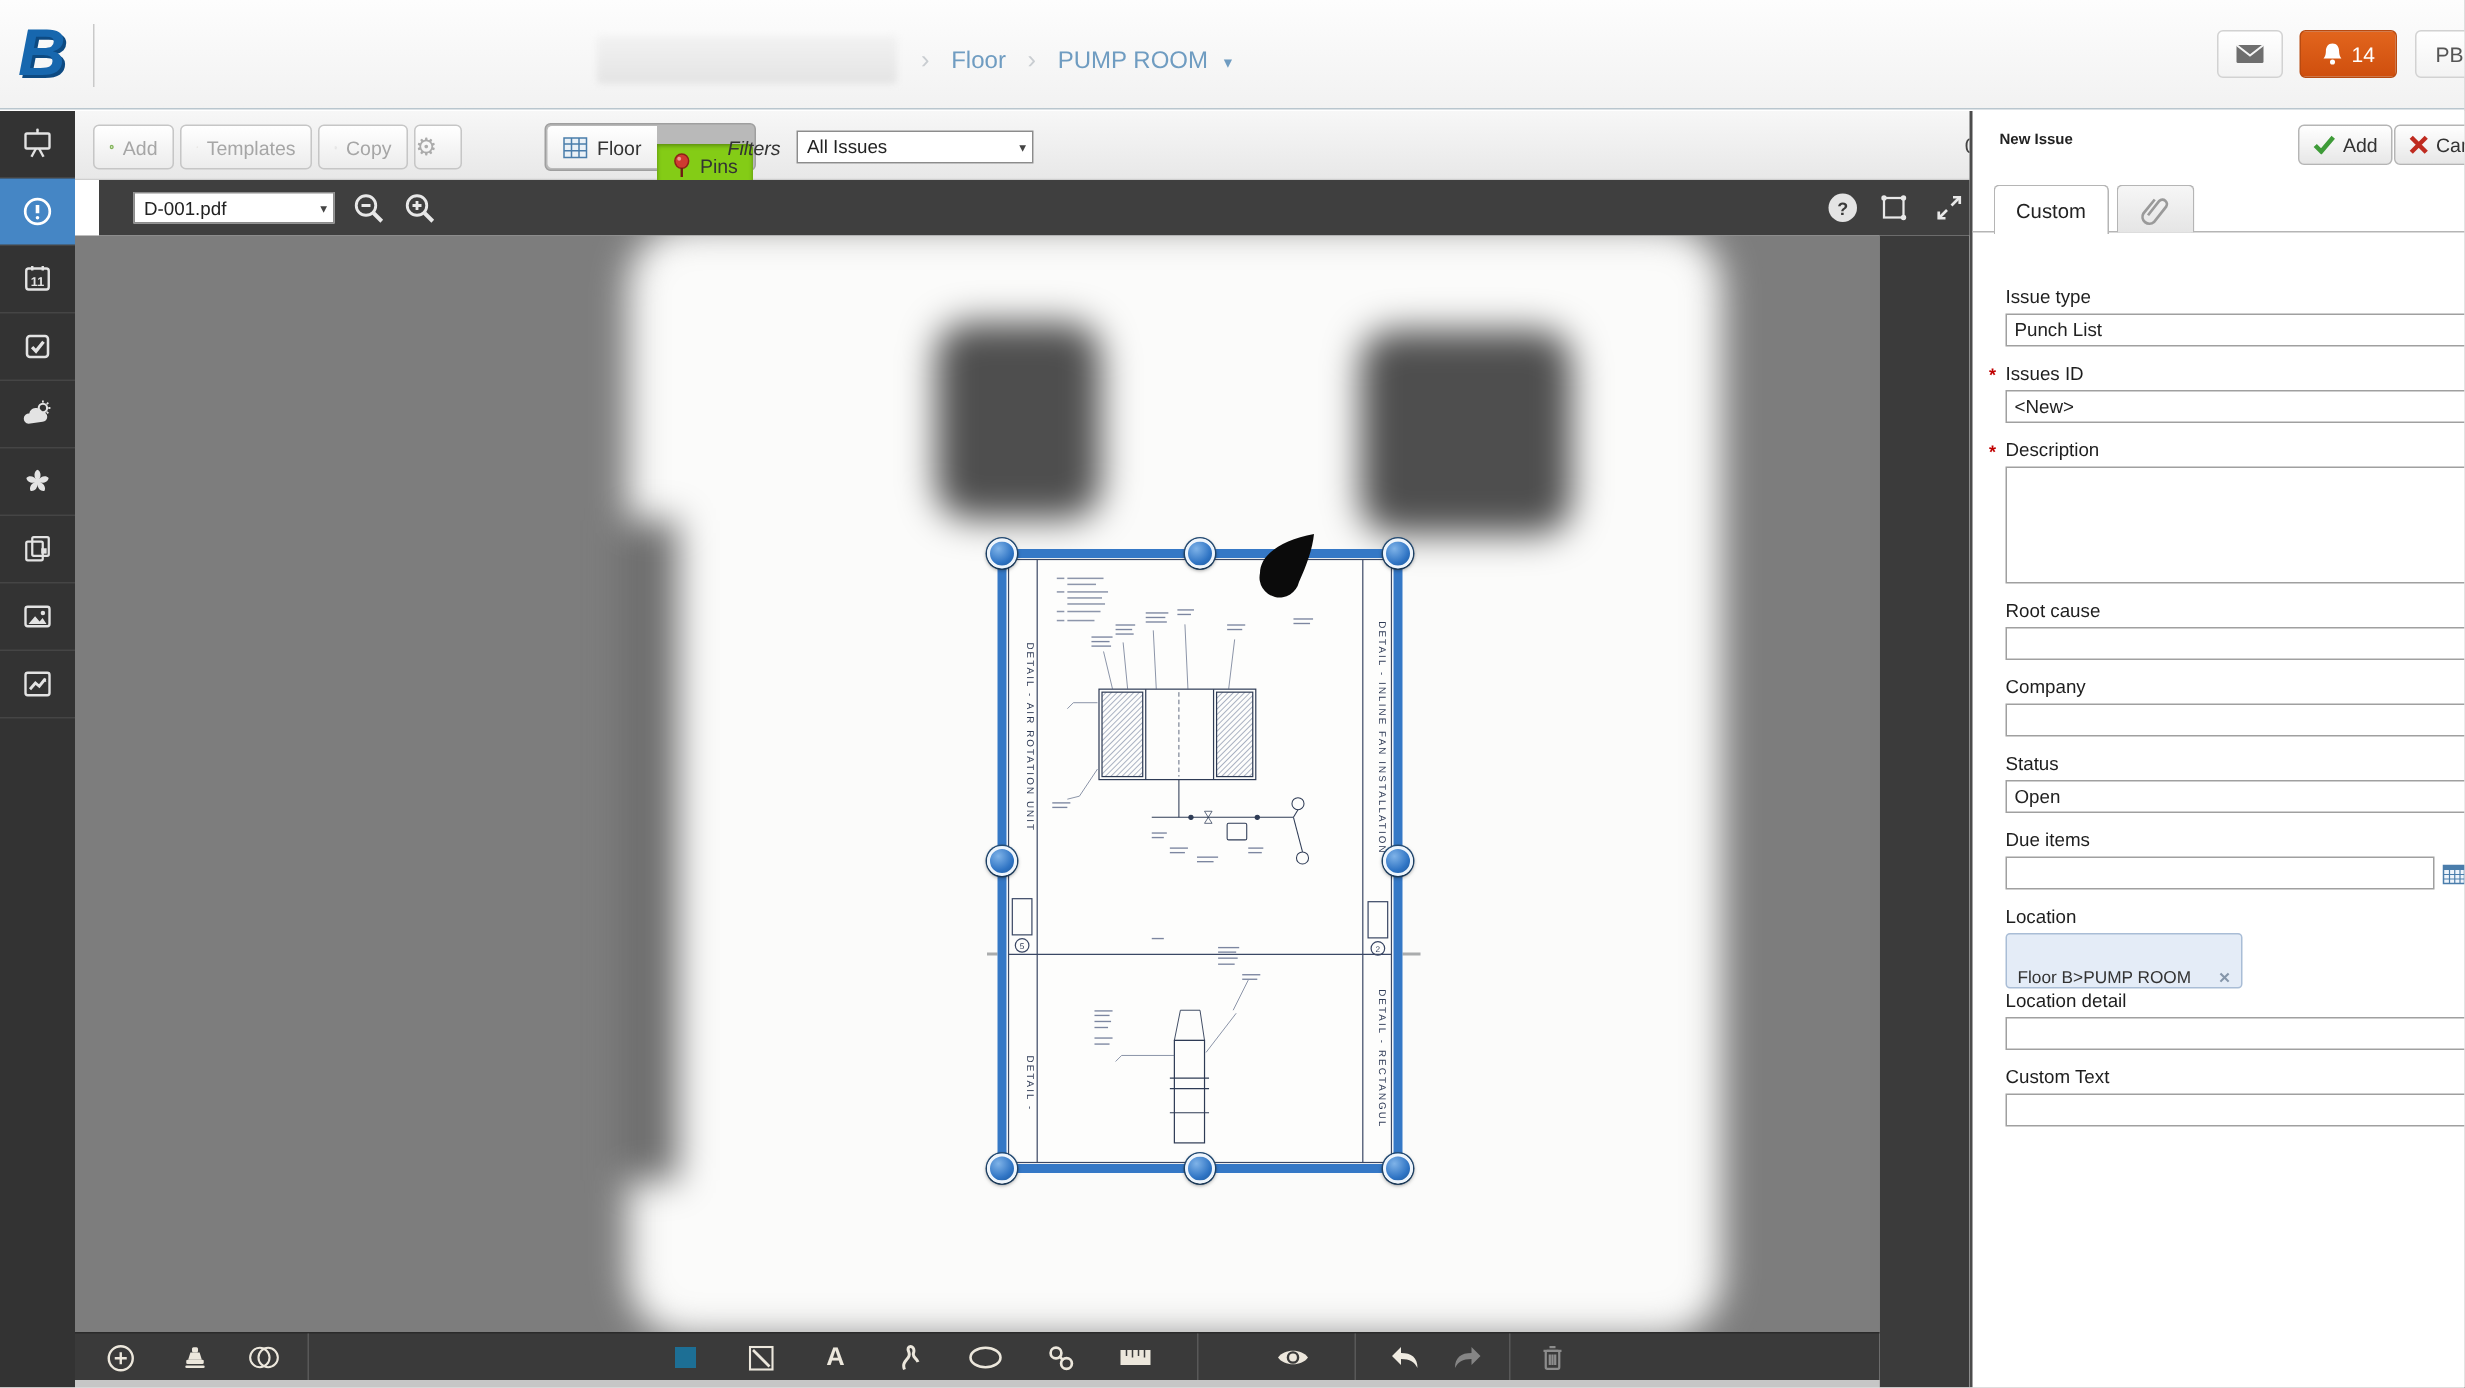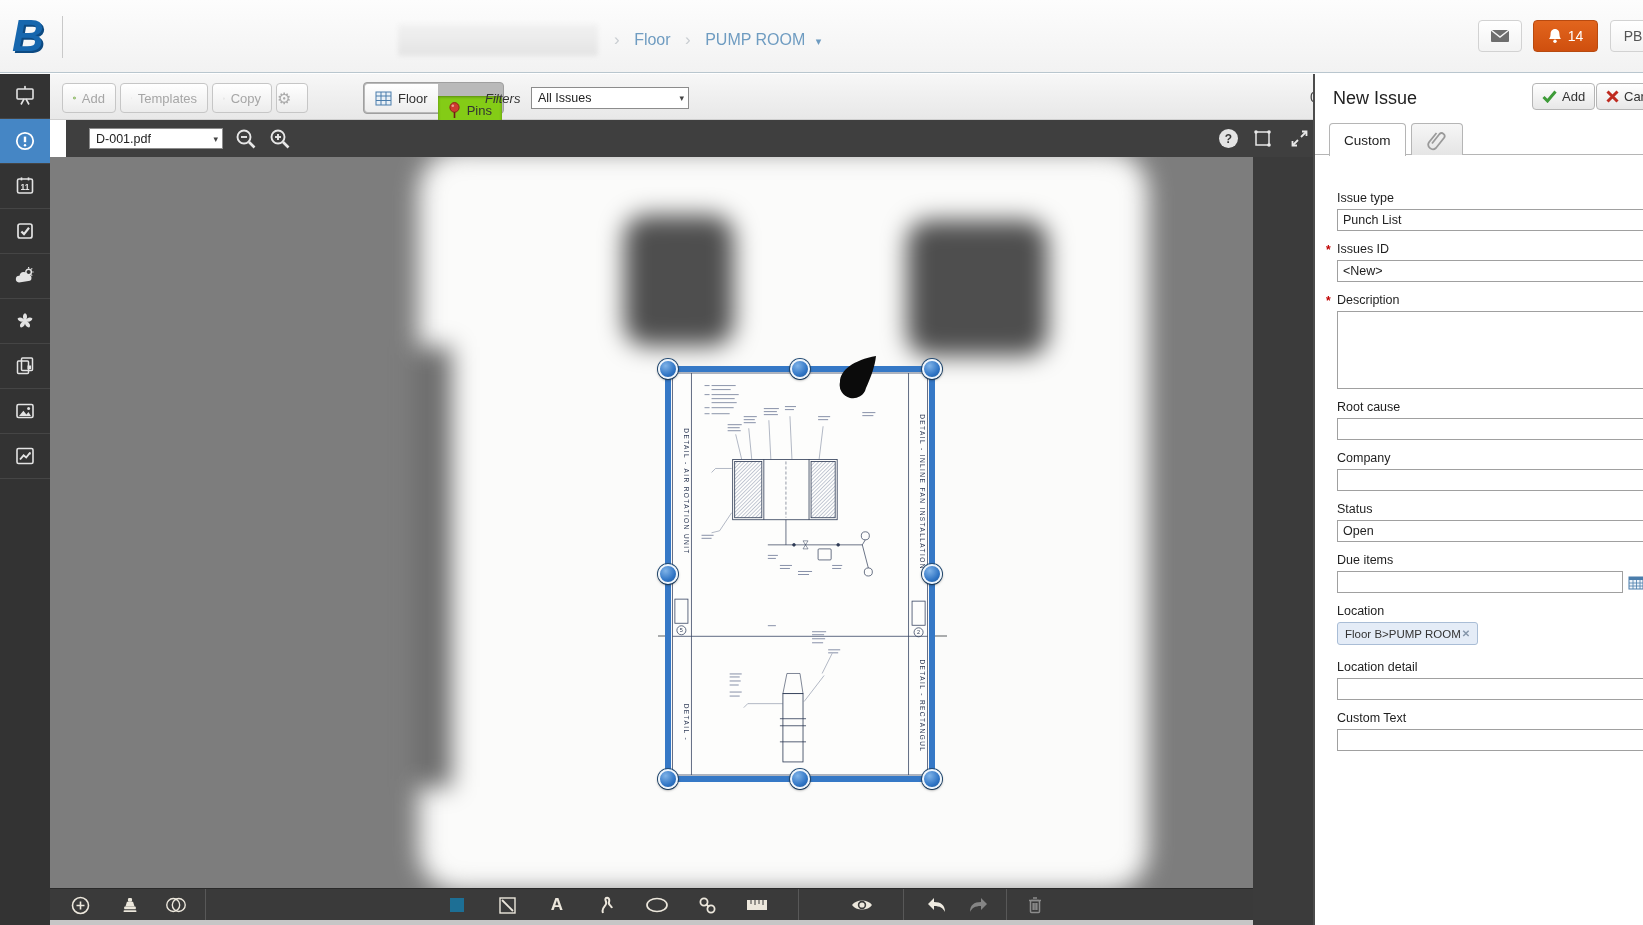--- a/index.html
+++ b/index.html
@@ -85,41 +85,41 @@
   .annot-bar .ai { position:absolute; top:4px; width:24px; height:24px; display:flex;
     align-items:center; justify-content:center; cursor:pointer; }
   .annot-bar .asep { position:absolute; top:0; width:1px; height:32px; background:#585858; }
   .a-letter { color:#ece7dc; font-size:17px; font-weight:bold; }
   .bottom-strip { position:absolute; left:50px; top:920px; width:1203px; height:5px; background:#c6c6c6; }
 
   
   .panel { position:absolute; left:1313px; top:74px; width:332px; height:851px; background:#fff;
     border-left:2px solid #4c4c4c; }
   .panel-head { position:relative; height:44px; }
-  .panel-title { position:absolute; left:18px; top:14px; font-size:18px; font-weight:normal; color:#222; }
+  .panel-title { position:absolute; left:18px; top:14px; font-size:10px; font-weight:bold; color:#222; }
   .pbtn { position:absolute; top:9px; height:27px; border:1px solid #b5b5b5; border-radius:4px;
     background:linear-gradient(#ffffff,#e7e7e7); display:flex; align-items:center; gap:5px;
     padding:0 9px; font-size:13px; color:#333; cursor:pointer; white-space:nowrap; }
   .tabs { position:relative; height:37px; border-bottom:1px solid #b5b5b5; padding:5px 0 0 14px;
     display:flex; gap:5px; }
   .tab { border:1px solid #b5b5b5; border-bottom:none; border-radius:4px 4px 0 0; height:32px;
     display:flex; align-items:center; justify-content:center; padding:0 14px; font-size:13.5px; cursor:pointer; }
   .tab.active { background:#fff; color:#222; position:relative; z-index:2; margin-bottom:-1px; height:33px; }
   .tab.idle { background:linear-gradient(#f6f6f6,#e5e5e5); }
   .form { padding:36px 0 0 22px; }
   .f-label { position:relative; font-size:12.5px; color:#1e1e1e; margin-bottom:4px; width:300px; }
   .req { position:absolute; left:-11px; top:1px; color:#c00000; font-weight:bold; font-size:12px; }
   .f-input { display:block; width:318px; height:22px; border:1px solid #a0a0a0; background:#fff;
     font-family:"Liberation Sans",sans-serif; font-size:12.5px; color:#222; padding:1px 5px; margin-bottom:11px; }
   .f-area { display:block; width:318px; height:78px; border:1px solid #a0a0a0; background:#fff;
     font-family:"Liberation Sans",sans-serif; font-size:12.5px; padding:2px 5px; resize:none; margin-bottom:11px; }
   .date-row { display:flex; align-items:center; gap:5px; margin-bottom:11px; }
   .date-row .f-input { width:286px; margin-bottom:0; }
   .chip-row { height:24px; margin-bottom:14px; }
-  .chip { display:inline-flex; align-items:center; gap:1px; height:23px; padding:0 7px;
+  .chip { display:inline-flex; align-items:flex-end; gap:18px; height:37px; padding:0 7px;
     background:#e4ecf7; border:1px solid #a9bdd6; border-radius:3px; font-size:11.5px; color:#333; cursor:default; }
   .chip-x { color:#8596aa; font-size:10px; font-weight:bold; cursor:pointer; }
 </style>
 </head>
 <body>
 
 <div class="app">
 
   <div class="header">
     <div class="logo-b"><span>B</span></div>

